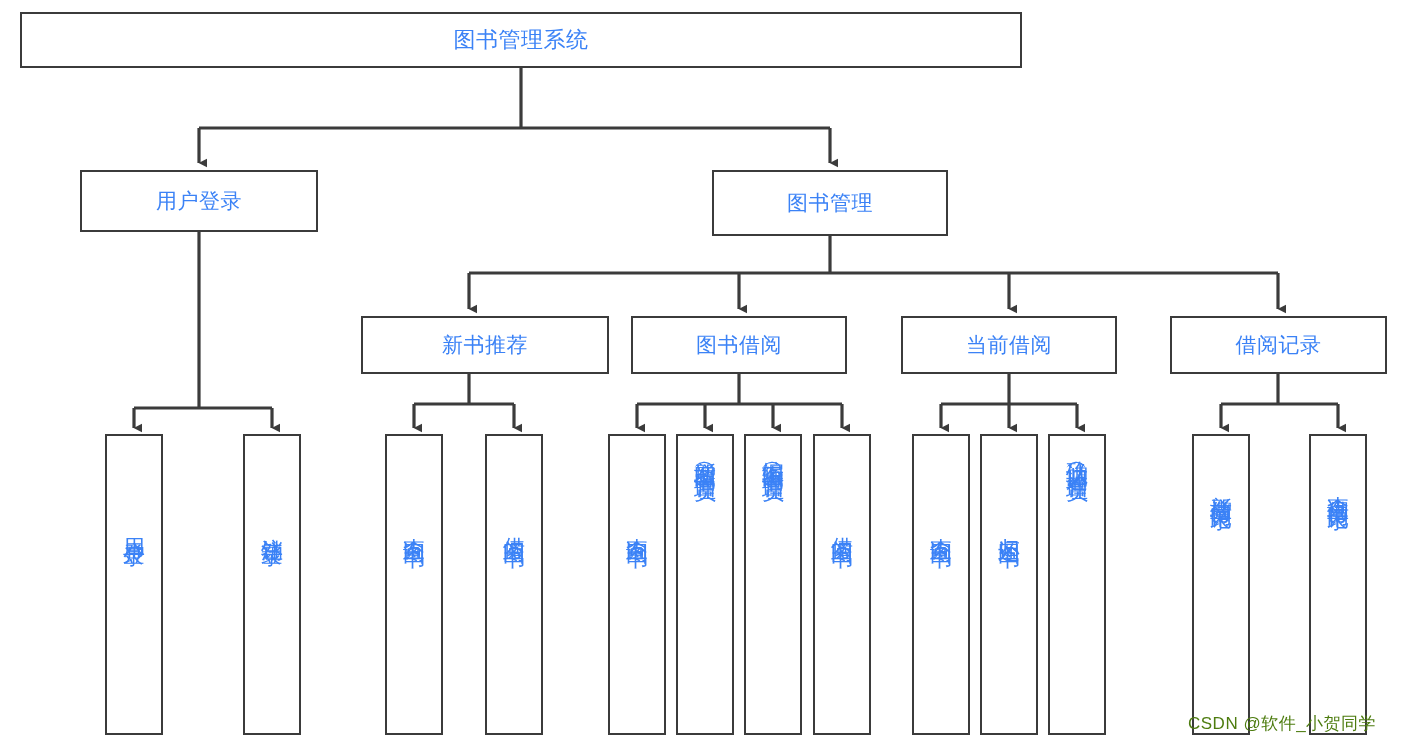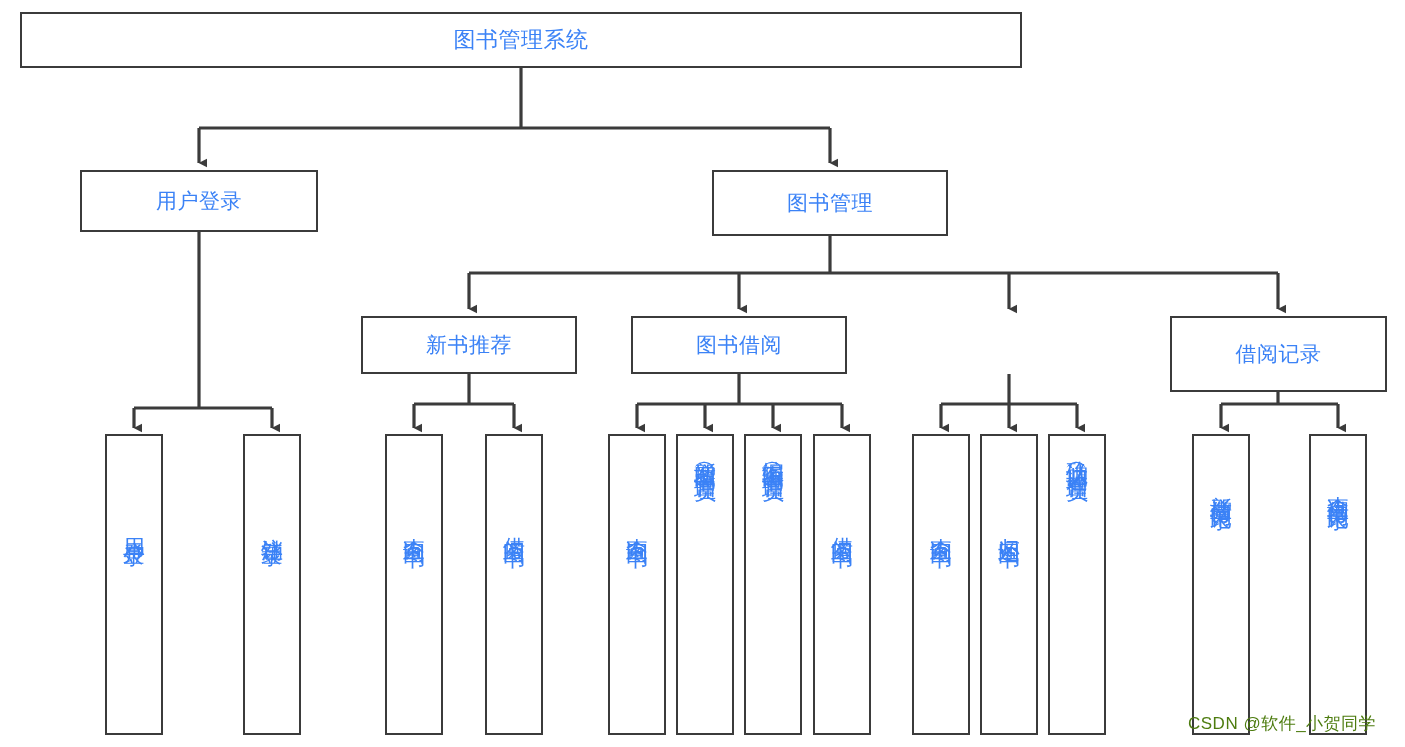--- a/index.html
+++ b/index.html
@@ -131,27 +131,30 @@
     <span class="label">图书管理系统</span>
   </div>
 
   <div class="node horiz" style="left:80px; top:170px; width:238px; height:62px;">
     <span class="label">用户登录</span>
   </div>
   <div class="node horiz" style="left:712px; top:170px; width:236px; height:66px;">
     <span class="label">图书管理</span>
   </div>
 
-  <div class="node horiz" style="left:361px; top:316px; width:216px; height:58px;">
+  <div class="node horiz" style="left:361px; top:316px; width:248px; height:58px;">
     <span class="label">新书推荐</span>
   </div>
   <div class="node horiz" style="left:631px; top:316px; width:216px; height:58px;">
     <span class="label">图书借阅</span>
   </div>
-  <div class="node horiz" style="left:1170px; top:316px; width:217px; height:76px;">
+  <div class="node horiz" style="left:901px; top:316px; width:216px; height:58px;">
+    <span class="label">当前借阅</span>
+  </div>
+  <div class="node horiz" style="left:1170px; top:316px; width:217px; height:58px;">
     <span class="label">借阅记录</span>
   </div>
 
   <div class="node vert" style="left:105px; top:434px; width:58px; height:301px; padding-top:84px;">
     <span class="label">用户登录</span>
   </div>
   <div class="node vert" style="left:243px; top:434px; width:58px; height:301px; padding-top:84px;">
     <span class="label">注销登录</span>
   </div>
 

